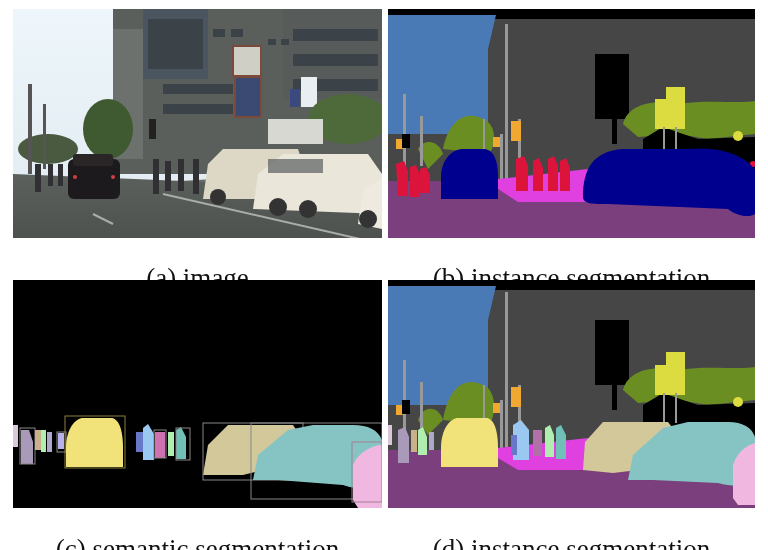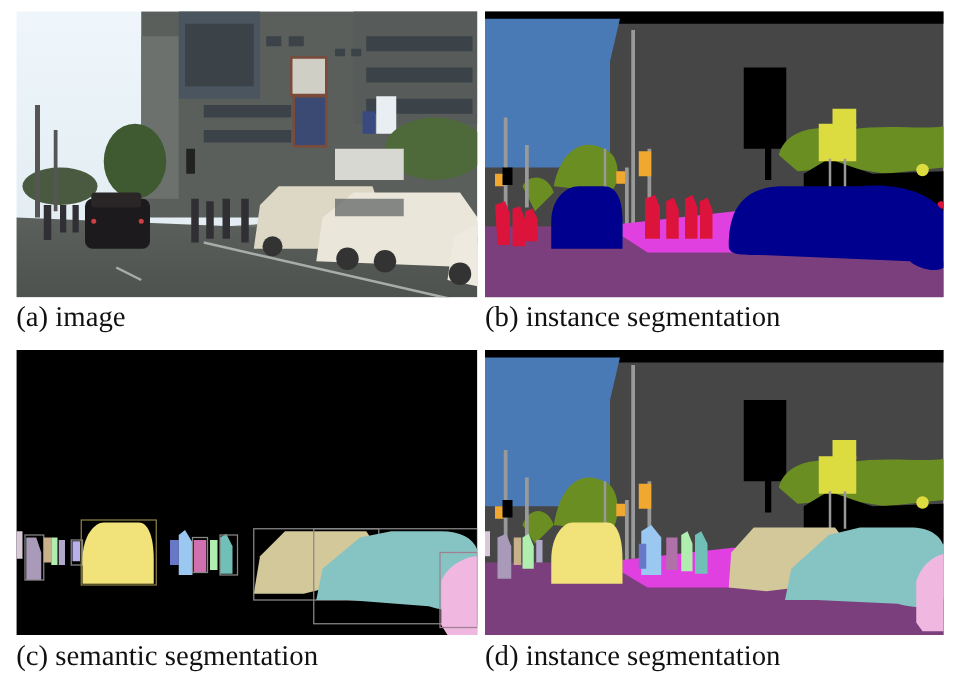--- a/index.html
+++ b/index.html
@@ -1,19 +1,19 @@
 <!DOCTYPE html>
 <html><head>
 <meta charset="utf-8">
 <style>
   html, body { margin:0; padding:0; background:#ffffff; }
   body { width:768px; height:550px; position:relative; overflow:hidden; font-family:"Liberation Serif", "DejaVu Serif", serif; }
   .panel { position:absolute; overflow:hidden; }
   .panel svg { display:block; width:100%; height:100%; }
-  .caption { position:absolute; text-align:left; font-size:23px; color:#111; line-height:28px; white-space:nowrap; }
+  .caption { position:absolute; text-align:center; font-size:27px; color:#111; line-height:28px; white-space:nowrap;margin-top:24px; }
   #pa { left:13px; top:9px; width:369px; height:229px; }
   #pb { left:388px; top:9px; width:367px; height:229px; }
   #pc { left:13px; top:280px; width:369px; height:228px; }
   #pd { left:388px; top:280px; width:367px; height:228px; }
   #ca { left:13px; top:240px; width:369px; }
   #cb { left:388px; top:240px; width:367px; }
   #cc { left:13px; top:511px; width:369px; }
   #cd { left:388px; top:511px; width:367px; }
 </style>
 </head>

